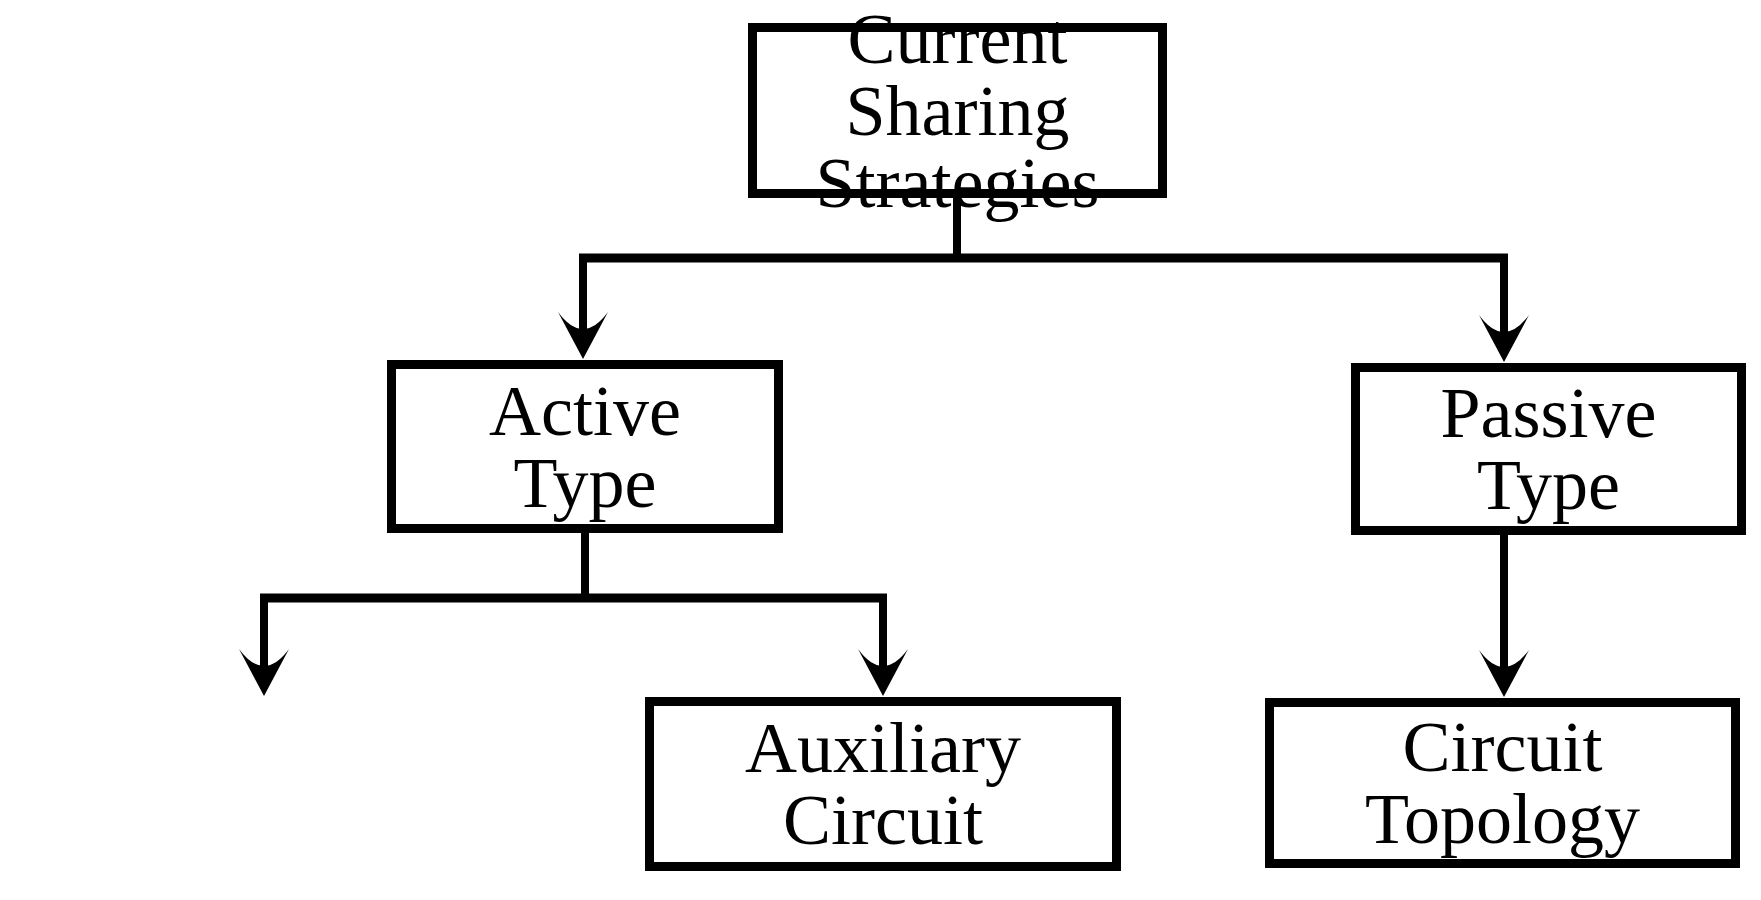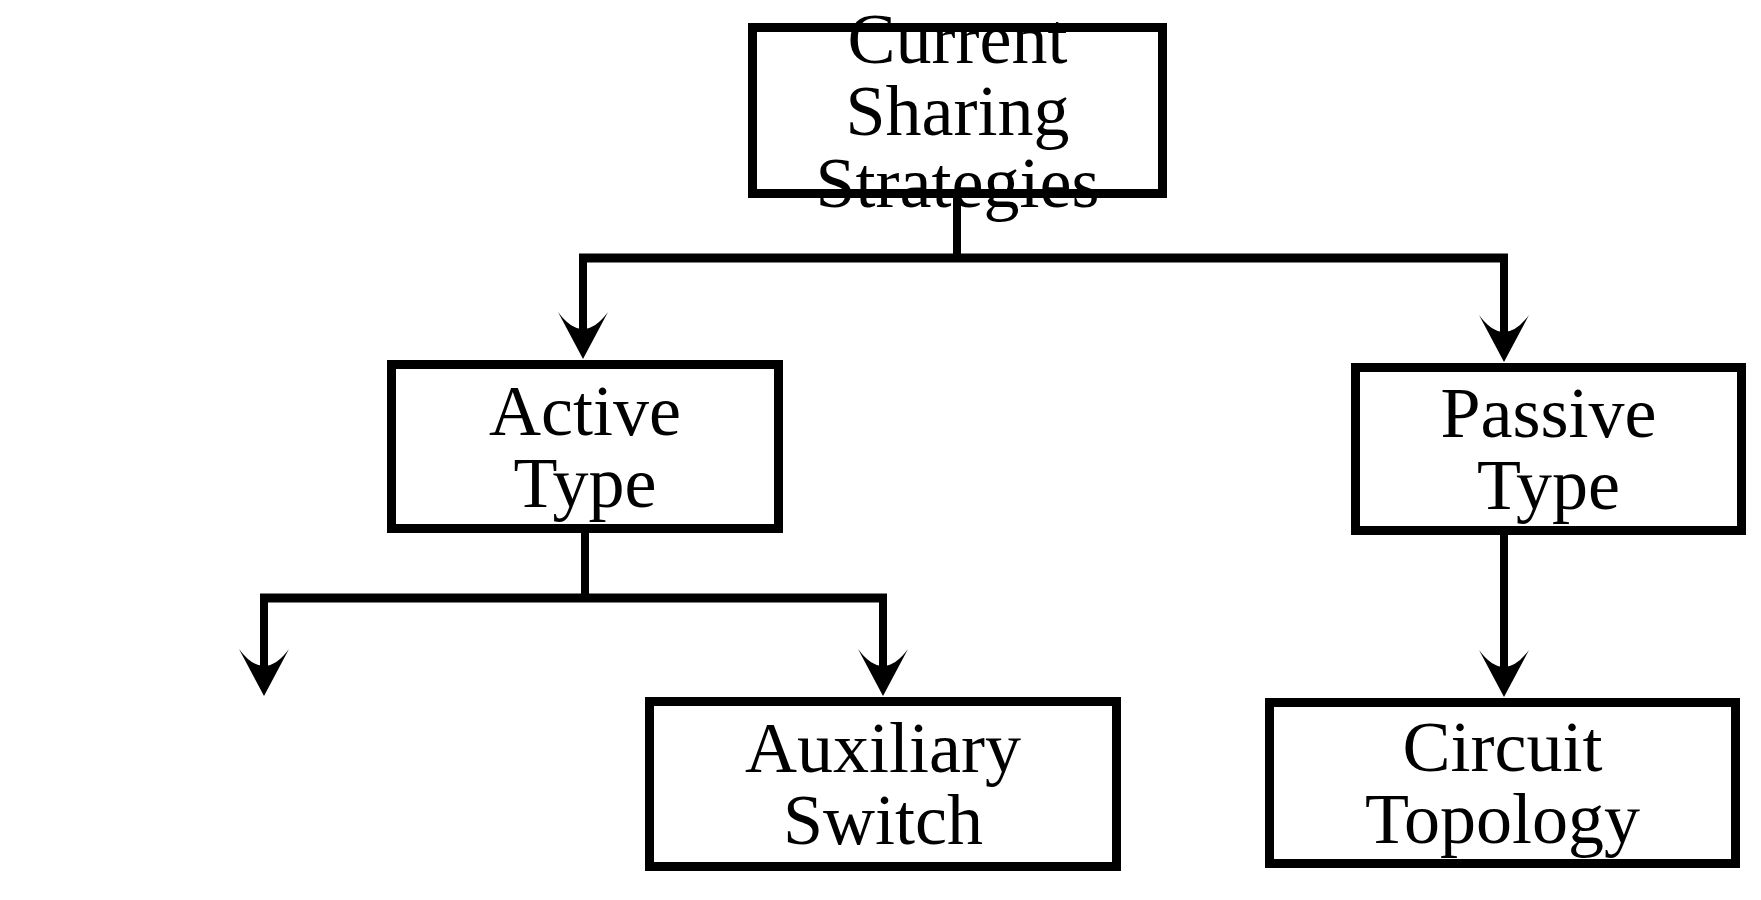--- a/index.html
+++ b/index.html
@@ -86,21 +86,21 @@
   </div>
 
   <div class="node node-passive">
     <span class="label">Passive
 Type</span>
   </div>
 
 
   <div class="node node-auxiliary">
     <span class="label">Auxiliary
-Switch</span>
+Circuit</span>
   </div>
 
   <div class="node node-topology">
     <span class="label">Circuit
 Topology</span>
   </div>
 
 </div>
 
 </body></html>

